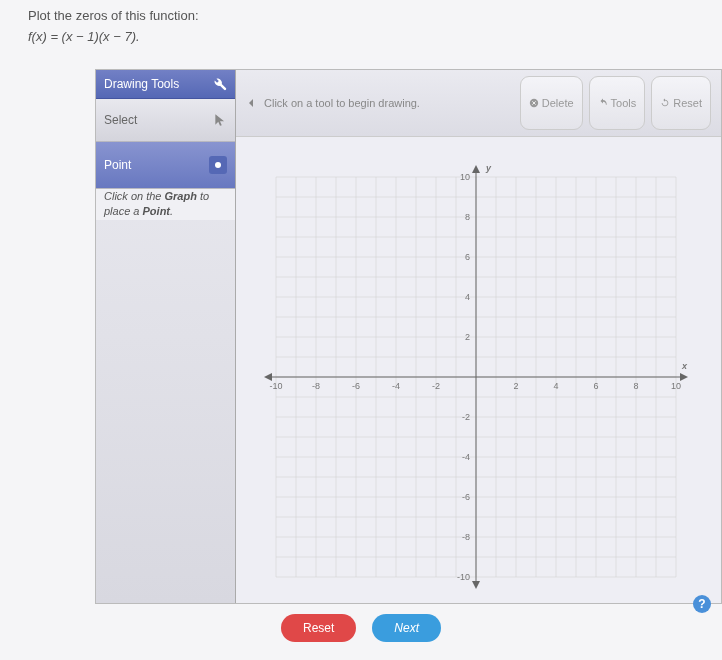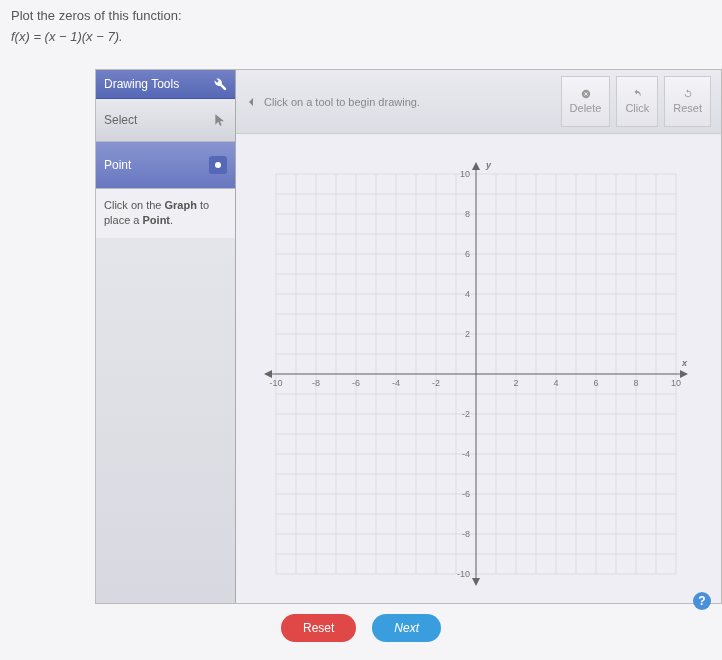--- a/index.html
+++ b/index.html
@@ -4,21 +4,21 @@
   <style>
     * { margin: 0; padding: 0; box-sizing: border-box; }
     body {
       font-family: Arial, sans-serif;
       background: #f5f5f7;
       width: 722px;
       height: 660px;
       overflow: hidden;
     }
     .header {
-      padding: 8px 11px;
+      padding: 8px 28px;
     }
     .prompt {
       font-size: 13px;
       color: #555;
       margin-bottom: 6px;
     }
     .formula {
       font-size: 13px;
       color: #555;
       font-style: italic;
@@ -81,23 +81,24 @@
     }
     .point-dot {
       width: 6px;
       height: 6px;
       background: #fff;
       border-radius: 50%;
     }
     .hint {
       font-size: 11px;
       color: #555;
-      padding: 9px 8px;
+      padding: 0 8px;
       line-height: 1.4;
       background: #f0f0f4;
+      font-style: italic;
     }
     .canvas-area {
       flex: 1;
       background: #eeeef4;
       display: flex;
       flex-direction: column;
     }
     .canvas-toolbar {
       display: flex;
       align-items: center;
@@ -112,29 +113,28 @@
       color: #888;
     }
     .toolbar-text {
       font-size: 11px;
       color: #888;
       flex: 1;
     }
     .toolbar-btn {
       font-size: 11px;
       color: #999;
-      padding: 12px 8px;
+      padding: 20px 8px;
       border: 1px solid #ccc;
-      border-radius: 0;
+      border-radius: 9px;
       background: linear-gradient(to bottom, #f4f4f8, #e4e4ea);
       display: flex;
       align-items: center;
       gap: 3px;
       cursor: pointer;
-      flex-direction: column;
     }
     .toolbar-btn svg { width: 10px; height: 10px; }
     .graph-area {
       flex: 1;
       position: relative;
       padding: 20px;
     }
     .help-icon {
       position: absolute;
       bottom: 8px;
@@ -215,21 +215,21 @@
         <svg viewBox="0 0 24 24" fill="currentColor">
             <circle cx="12" cy="12" r="10"></circle>
             <path d="M8 8l8 8M16 8l-8 8" stroke="#fff" stroke-width="2"></path>
           </svg>
         <span>Delete</span>
       </div>
       <div class="toolbar-btn">
         <svg viewBox="0 0 24 24" fill="currentColor">
             <path d="M12 5V1L6 7l6 6V9c4 0 7 3 7 7h2c0-6-4-11-9-11z"></path>
           </svg>
-        <span>Click</span>
+        <span>Tools</span>
       </div>
       <div class="toolbar-btn">
         <svg viewBox="0 0 24 24" fill="currentColor">
             <path d="M12 4V1L8 5l4 4V6c3 0 6 3 6 6s-3 6-6 6-6-3-6-6H4c0 4 4 8 8 8s8-4 8-8-4-8-8-8z"></path>
           </svg>
         <span>Reset</span>
       </div>
     </div>
     <div class="graph-area">
       <svg class="grid" id="grid-svg" width="440" height="440" viewBox="0 0 440 440">

